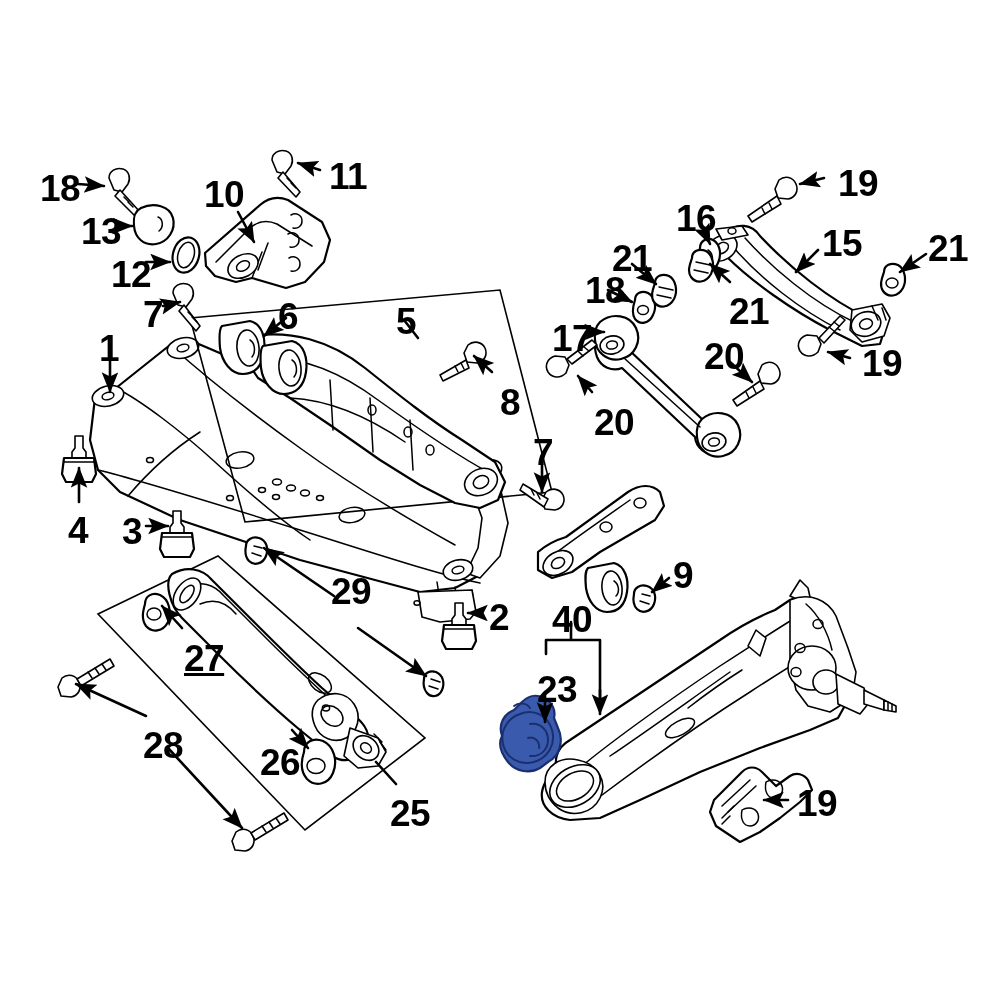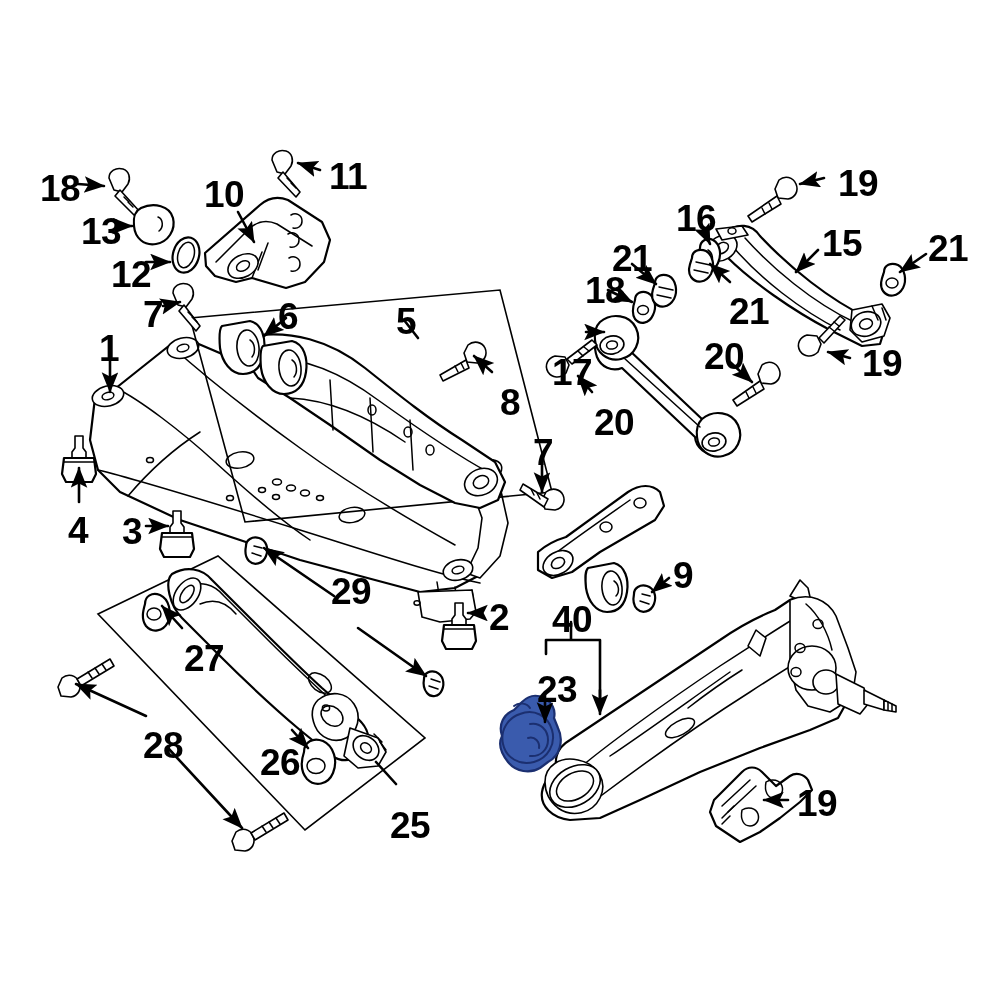--- a/index.html
+++ b/index.html
@@ -499,31 +499,31 @@
   <div class="callout-num" style="left:533px;top:434px;">7</div>
   <div class="callout-num" style="left:500px;top:384px;">8</div>
   <div class="callout-num" style="left:673px;top:557px;">9</div>
   <div class="callout-num" style="left:204px;top:176px;">10</div>
   <div class="callout-num" style="left:329px;top:158px;">11</div>
   <div class="callout-num" style="left:111px;top:248px;margin-top:8px;">12</div>
   <div class="callout-num" style="left:81px;top:213px;">13</div>
   <div class="callout-num" style="left:40px;top:170px;">18</div>
   <div class="callout-num" style="left:822px;top:225px;">15</div>
   <div class="callout-num" style="left:676px;top:200px;">16</div>
-  <div class="callout-num" style="left:552px;top:320px;margin-top:34px;">17</div>
+  <div class="callout-num" style="left:552px;top:320px;">17</div>
   <div class="callout-num" style="left:585px;top:272px;">18</div>
   <div class="callout-num" style="left:838px;top:165px;">19</div>
   <div class="callout-num" style="left:862px;top:345px;">19</div>
   <div class="callout-num" style="left:704px;top:338px;">20</div>
   <div class="callout-num" style="left:594px;top:404px;">20</div>
   <div class="callout-num" style="left:612px;top:240px;">21</div>
   <div class="callout-num" style="left:729px;top:293px;">21</div>
   <div class="callout-num" style="left:928px;top:230px;">21</div>
   <div class="callout-num" style="left:552px;top:601px;">40</div>
   <div class="callout-num" style="left:537px;top:671px;">23</div>
   <div class="callout-num" style="left:797px;top:785px;">19</div>
-  <div class="callout-num" style="left:390px;top:795px;margin-top:12px;">25</div>
+  <div class="callout-num" style="left:390px;top:795px;">25</div>
   <div class="callout-num" style="left:260px;top:712px;margin-top:32px;">26</div>
-  <div class="callout-num" style="left:184px;top:640px;">27</div>
+  <div class="callout-num" style="left:184px;top:640px;text-decoration:underline;">27</div>
   <div class="callout-num" style="left:143px;top:727px;">28</div>
   <div class="callout-num" style="left:331px;top:573px;">29</div>
 
 </div>
 
 </body></html>

